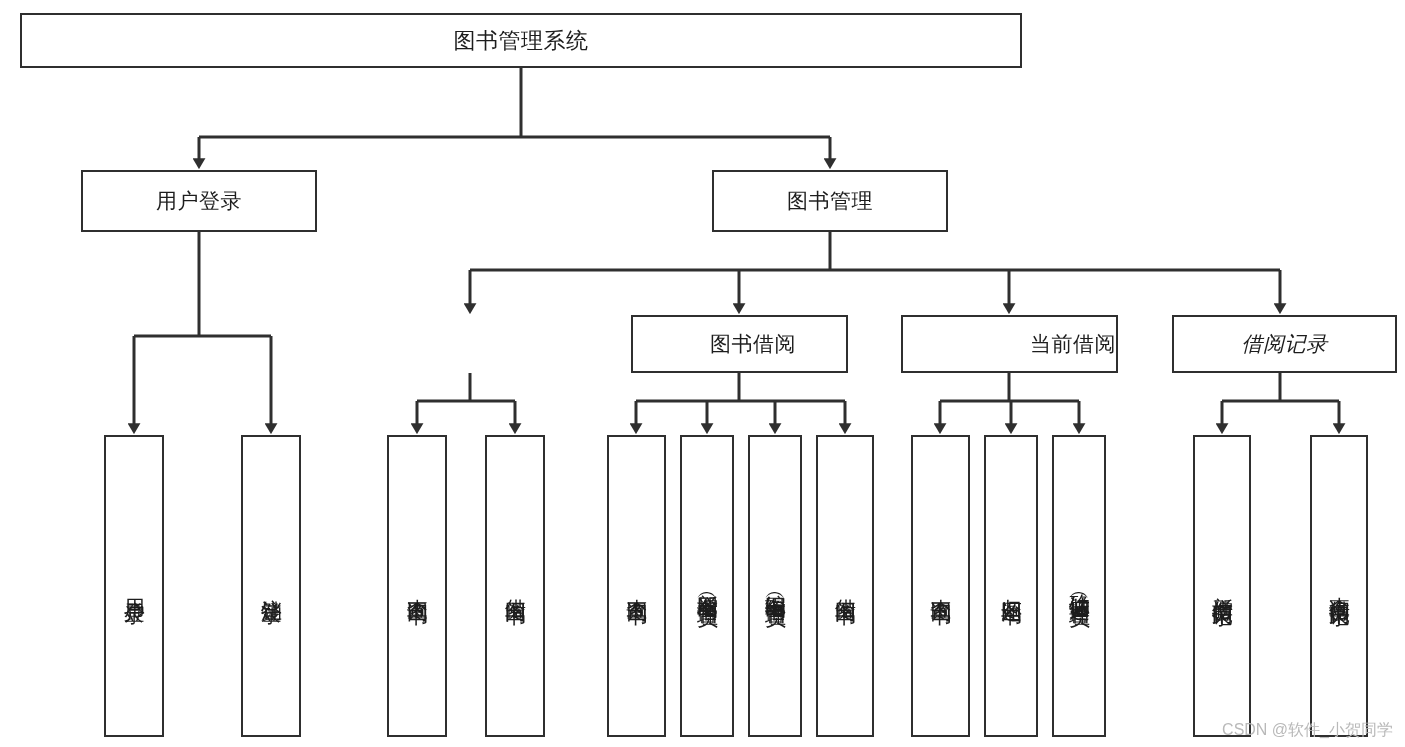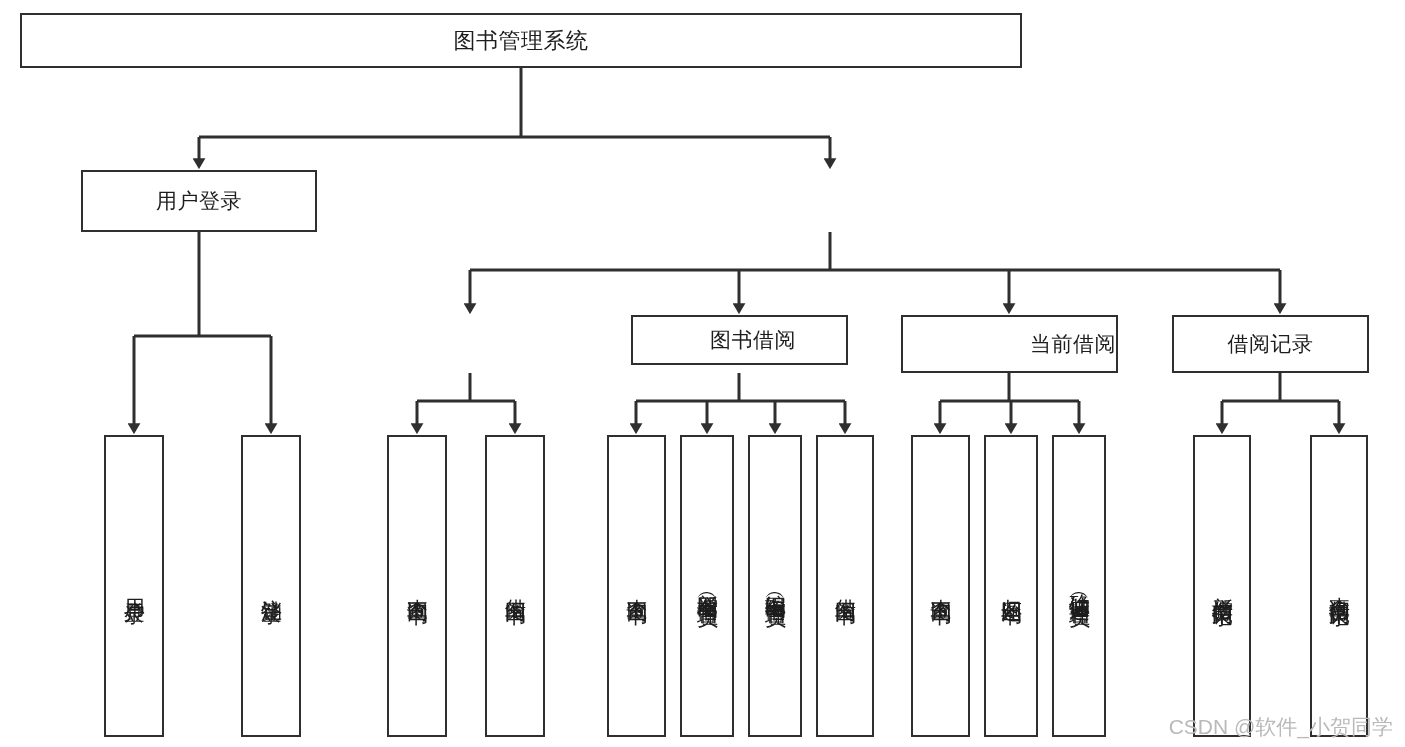--- a/index.html
+++ b/index.html
@@ -52,21 +52,21 @@
     font-size: 21px;
   }
   .node.root .node-label {
     font-size: 22px;
   }
   #watermark {
     position: absolute;
     right: 12px;
     bottom: 6px;
     color: #b9b9b9;
-    font-size: 21px;
+    font-size: 16px;
     white-space: nowrap;
     z-index: 5;
     font-family: "Liberation Sans", "DejaVu Sans", sans-serif;
   }
 </style>
 </head>
 <body>
 
 <div id="diagram-root">
 
@@ -120,28 +120,31 @@
     </g>
   </svg>
 
   <div class="node root" style="left:20px; top:13px; width:1002px; height:55px;">
     <span class="node-label">图书管理系统</span>
   </div>
 
   <div class="node" style="left:81px; top:170px; width:236px; height:62px;">
     <span class="node-label">用户登录</span>
   </div>
+  <div class="node" style="left:712px; top:170px; width:236px; height:62px;">
+    <span class="node-label">图书管理</span>
+  </div>
 
-  <div class="node" style="left:631px; top:315px; width:217px; height:50px;padding-left:27px;">
+  <div class="node" style="left:631px; top:315px; width:217px; height:58px;padding-left:27px;">
     <span class="node-label">图书借阅</span>
   </div>
   <div class="node" style="left:901px; top:315px; width:217px; height:58px;justify-content:flex-end;">
     <span class="node-label">当前借阅</span>
   </div>
-  <div class="node" style="left:1172px; top:315px; width:197px; height:58px;">
+  <div class="node" style="left:1172px; top:315px; width:225px; height:58px;font-style:italic;">
     <span class="node-label">借阅记录</span>
   </div>
 
   <div class="node vertical" style="left:104px; top:435px; width:60px; height:302px;">
     <span class="node-label">用户登录</span>
   </div>
   <div class="node vertical" style="left:241px; top:435px; width:60px; height:302px;">
     <span class="node-label">注销登录</span>
   </div>
   <div class="node vertical" style="left:387px; top:435px; width:60px; height:302px;">

